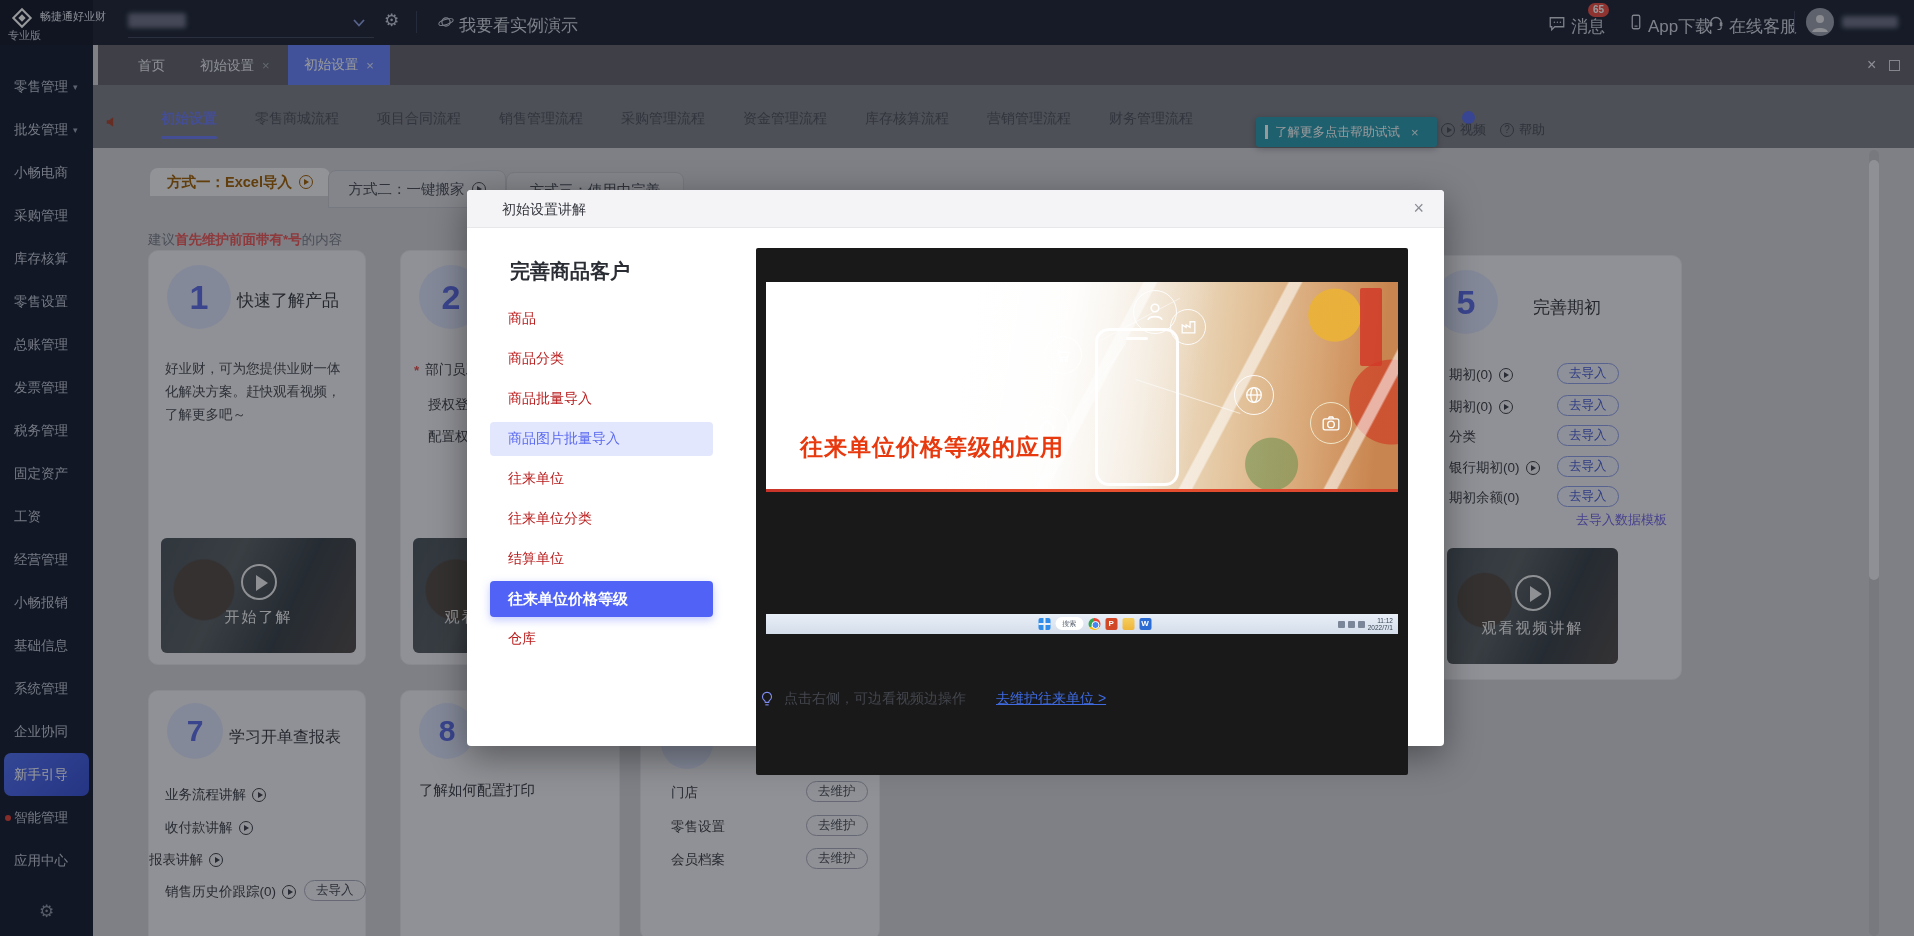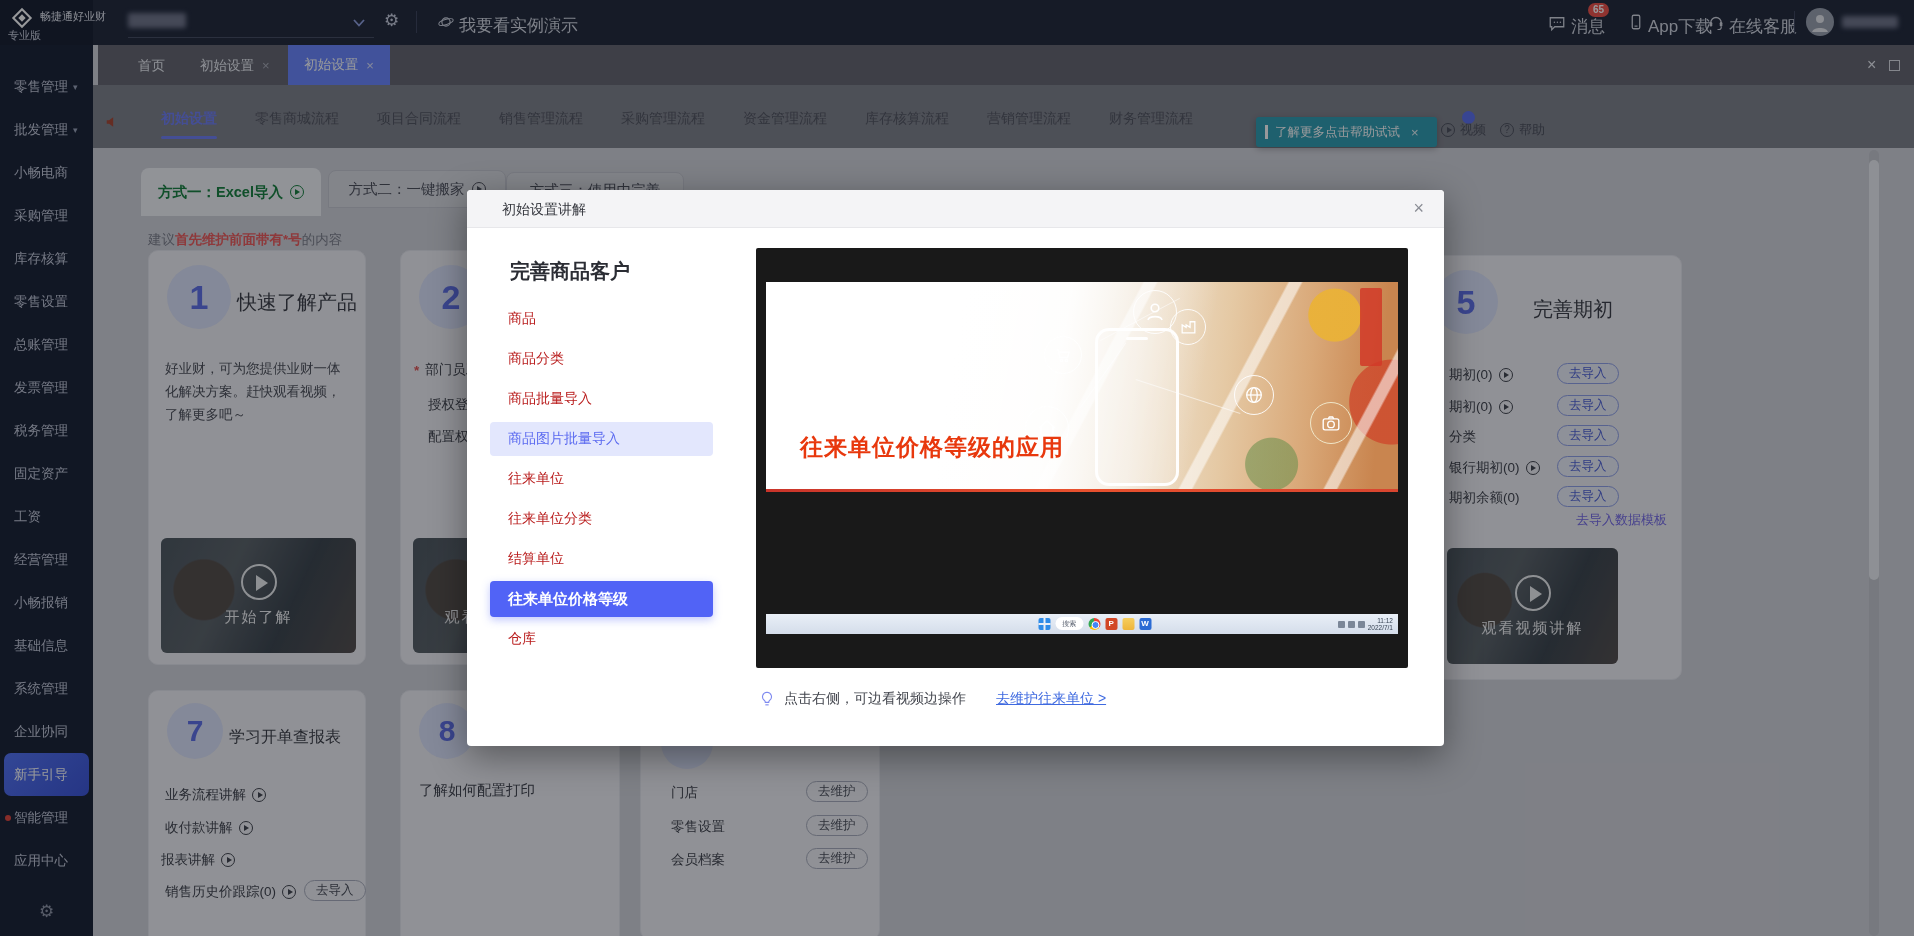--- a/index.html
+++ b/index.html
@@ -34,29 +34,29 @@
 .tooltip{position:absolute;left:1163px;top:32px;width:181px;height:30px;background:#2e9db2;border-radius:3px;display:flex;align-items:center;padding:0 9px;gap:7px;box-shadow:0 2px 6px rgba(0,0,0,.25);}
 .tooltip .bar{width:3px;height:14px;background:#fff;}
 .tooltip .ttxt{color:#fff;font-size:12.5px;white-space:nowrap;}
 .tooltip .tx{color:#e9f5f7;font-size:13px;margin-left:4px;}
 .bandlink{position:absolute;top:36px;display:flex;align-items:center;gap:5px;font-size:13px;color:#4a4e5a;}
 .playc{display:inline-block;width:14px;height:14px;border:1.2px solid currentColor;border-radius:50%;position:relative;flex:none;vertical-align:-2px;}
 .playc::after{content:"";position:absolute;left:4.5px;top:3px;border-left:5px solid currentColor;border-top:3.5px solid transparent;border-bottom:3.5px solid transparent;}
 .qcirc{display:inline-block;width:14px;height:14px;border:1.2px solid currentColor;border-radius:50%;font-size:10px;line-height:12px;text-align:center;flex:none;}
 .bluedot{position:absolute;width:13px;height:13px;border-radius:50%;background:#5a6ef0;}
 .mtab{position:absolute;display:flex;align-items:center;justify-content:center;gap:7px;font-size:14.5px;border-radius:8px 8px 0 0;white-space:nowrap;}
-.mtab1{left:48px;top:83px;width:180px;height:48px;background:#f3f4f8;color:#15803d;font-weight:bold;}
+.mtab1{left:57px;top:83px;width:180px;height:28px;background:#f3f4f8;color:#a16207;font-weight:bold;}
 .mtab2{left:235px;top:85px;width:178px;height:38px;background:#dbdce2;border:1px solid #c6c8d0;color:#4b4e59;}
 .mtab3{left:413px;top:87px;width:178px;height:36px;background:#dbdce2;border:1px solid #c6c8d0;color:#4b4e59;}
 .hint{position:absolute;left:55px;top:146px;font-size:13.5px;color:#7c7f8a;}
 .hint b{color:#ee5a5a;font-weight:bold;}
 
 .card{position:absolute;background:#f2f2f6;border-radius:10px;border:1px solid #e4e5ec;}
 .ncirc{position:absolute;border-radius:50%;background:#dde3fb;color:#5d6fe8;display:flex;align-items:center;justify-content:center;font-weight:bold;}
-.ctitle{position:absolute;font-size:20px;color:#3a3c45;white-space:nowrap;}
+.ctitle{position:absolute;font-size:17px;color:#3a3c45;white-space:nowrap;}
 .cbody{position:absolute;font-size:13.5px;line-height:23px;color:#4a4d57;}
 .citem{position:absolute;font-size:13.5px;color:#3f424c;display:flex;align-items:center;gap:6px;white-space:nowrap;}
 .star{color:#e05252;font-weight:bold;}
 .pill{position:absolute;height:21px;border-radius:11px;padding:0 11px;font-size:12.5px;display:inline-flex;align-items:center;border:1px solid #a9adbd;color:#474b57;white-space:nowrap;cursor:pointer;}
 .bluepill{border-color:#8fa0ea;color:#4a5ed6;background:#eef1fc;}
 .clink{position:absolute;font-size:13px;color:#7468e8;white-space:nowrap;cursor:pointer;}
 .thumb{position:absolute;border-radius:6px;overflow:hidden;background:
  radial-gradient(circle at 22% 45%, #8d7d6e 0 18%, rgba(0,0,0,0) 19%),
  linear-gradient(115deg,#7f8f96 0%,#9aa5a8 35%,#5e6c74 65%,#8c8077 100%);display:flex;flex-direction:column;align-items:center;justify-content:center;}
 .thumb::before{content:"";position:absolute;inset:0;background:rgba(16,18,26,.45);}
@@ -76,21 +76,21 @@
 .dim{position:absolute;inset:0;background:rgba(10,12,17,0.42);z-index:50;}
 .modal{position:absolute;left:467px;top:190px;width:977px;height:556px;background:#fff;border-radius:4px;box-shadow:0 10px 36px rgba(0,0,0,.4);z-index:60;}
 .mtitlebar{position:absolute;left:0;top:0;width:100%;height:38px;background:#f4f4f6;border-bottom:1px solid #e7e7ea;border-radius:4px 4px 0 0;}
 .mtitle{position:absolute;left:35px;top:11px;font-size:14px;color:#35373e;}
 .mclose{position:absolute;right:20px;top:8px;font-size:18px;color:#8a8d95;cursor:pointer;}
 .mheading{position:absolute;left:43px;top:68px;font-size:20px;font-weight:bold;color:#2b2d34;white-space:nowrap;}
 .mitem{position:absolute;left:23px;width:223px;height:34px;display:flex;align-items:center;padding-left:18px;font-size:14px;color:#b91c1c;border-radius:4px;cursor:pointer;white-space:nowrap;}
 .mitem.hl{background:#e3e7fd;color:#5b6af0;}
 .mitem.sel{background:#5163f6;color:#fff;font-weight:bold;font-size:15px;height:36px;box-shadow:0 3px 8px rgba(81,99,246,.35);}
 
-.vframe{position:absolute;left:289px;top:58px;width:652px;height:420px;background:#191919;border-radius:2px;}
+.vframe{position:absolute;left:289px;top:58px;width:652px;height:527px;background:#191919;border-radius:2px;}
 .slide{position:absolute;left:10px;top:34px;width:632px;height:352px;}
 .photo{position:absolute;left:0;top:0;width:632px;height:207px;overflow:hidden;background:
  linear-gradient(100deg,#ffffff 30%,rgba(255,255,255,.92) 46%,rgba(255,255,255,.35) 58%,rgba(255,255,255,0) 68%),
  radial-gradient(circle at 90% 16%, rgba(234,178,56,.95) 0 26px, rgba(234,178,56,0) 27px),
  radial-gradient(circle at 99% 58%, rgba(206,72,44,.8) 0 42px, rgba(206,72,44,0) 43px),
  radial-gradient(circle at 80% 88%, rgba(101,142,74,.55) 0 26px, rgba(101,142,74,0) 27px),
  linear-gradient(95deg,#f7f3ec 40%,#efe3d2 58%,#e5c9a4 72%,#d9a878 85%,#c9854f 96%);}
 .photo::before{content:"";position:absolute;left:30%;top:-20%;width:80%;height:150%;transform:rotate(0deg);background:repeating-linear-gradient(118deg,rgba(255,255,255,0) 0 56px,rgba(255,255,255,.8) 58px 68px,rgba(255,255,255,0) 70px 128px);opacity:.7;}
 .redbanner{position:absolute;right:16px;top:6px;width:22px;height:78px;background:#d13a28;opacity:.85;border-radius:2px;}
 .headline{position:absolute;left:34px;top:150px;font-size:23px;font-weight:bold;color:#e8380d;letter-spacing:1px;white-space:nowrap;}
@@ -387,21 +387,21 @@
       <div class="ncirc" style="left:18px;top:12px;width:56px;height:56px;font-size:30px;">7</div>
       <div class="ctitle" style="left:80px;top:36px;font-size:16px;">学习开单查报表</div>
       <div class="citem" style="left:16px;top:95px;">
           <span>业务流程讲解</span>
           <span class="playc"></span>
         </div>
       <div class="citem" style="left:16px;top:128px;">
           <span>收付款讲解</span>
           <span class="playc"></span>
         </div>
-      <div class="citem" style="left:12px;top:160px;">
+      <div class="citem" style="left:0;top:160px;">
           <span>报表讲解</span>
           <span class="playc"></span>
         </div>
       <div class="citem" style="left:16px;top:192px;">
           <span>销售历史价跟踪(0)</span>
           <span class="playc"></span>
         </div>
       <div class="pill" style="left:155px;top:189px;">去导入</div>
     </div>
 

